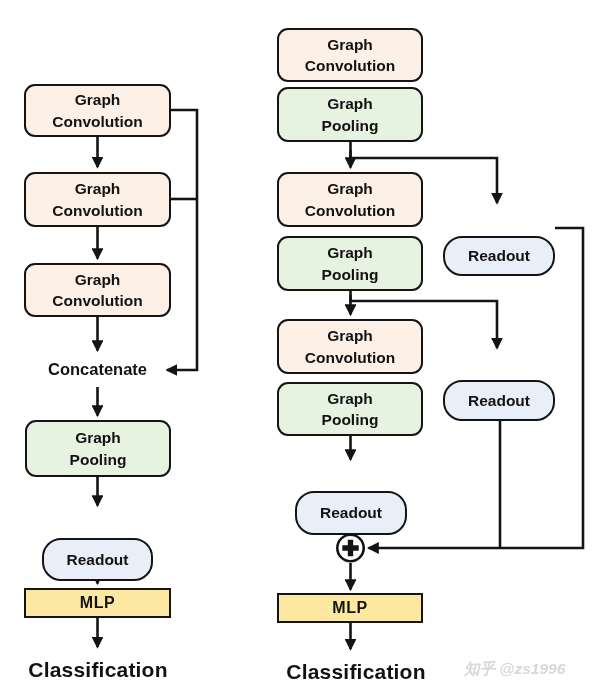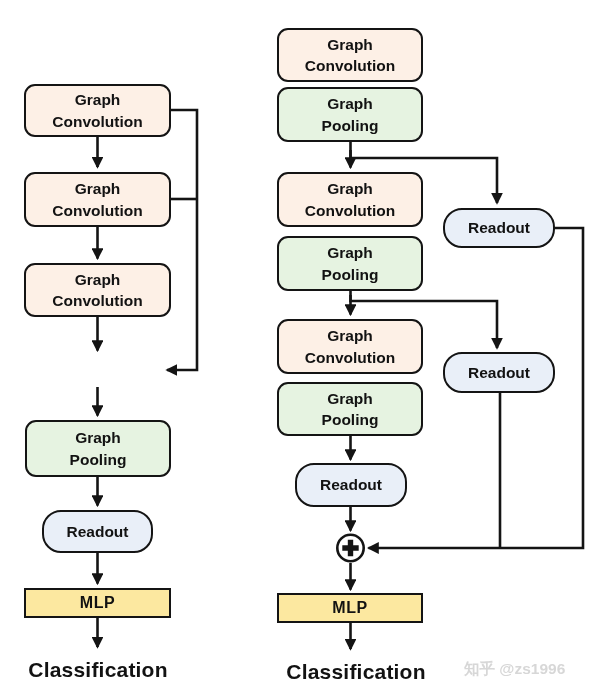--- a/index.html
+++ b/index.html
@@ -10,32 +10,32 @@
   .wires { position:absolute; left:0; top:0; width:600px; height:694px; }
   .node {
     position:absolute; box-sizing:border-box;
     border:2.3px solid #141414;
     display:flex; align-items:center; justify-content:center;
     text-align:center; font-weight:700; color:#121212;
     white-space:pre-line;
   }
   .conv    { background:#fdf0e6; border-radius:11px; font-size:15.5px; line-height:1.38; }
   .pool    { background:#e6f3e1; border-radius:11px; font-size:15.5px; line-height:1.38; }
-  .readout { background:#e9eff8; border-radius:19px;  font-size:15.5px; }
+  .readout { background:#e9eff8; border-radius:19px;  font-size:15.5px;margin-top:28px; }
   .mlp     { background:#fce8a0; border-radius:0;  font-size:16px; letter-spacing:0.5px; }
   .flabel {
     position:absolute; font-weight:700; color:#121212; text-align:center;
     white-space:nowrap;
   }
   .concat { font-size:16.5px; }
   .classif { font-size:21px; letter-spacing:0.2px; }
   .watermark {
     position:absolute; left:464px; top:659px; width:130px;
     font-size:15.5px; font-weight:700; color:#d7d7d7;
-    text-shadow:0.5px 0.5px 0 #ffffff; text-align:left; white-space:nowrap;
+    text-shadow:0.5px 0.5px 0 #ffffff; text-align:left; white-space:nowrap;font-style:italic;
   }
 </style>
 </head>
 <body>
 
 <div class="canvas">
 
   <svg class="wires" viewBox="0 0 600 694" xmlns="http://www.w3.org/2000/svg">
     <defs>
       <marker id="ah" markerWidth="4.6" markerHeight="4.6" refX="8.6" refY="5" orient="auto" viewBox="0 0 10 10">
@@ -70,20 +70,21 @@
       <path d="M350.5,539.8 V556.2 M342.3,548 H358.7" stroke="#141414" stroke-width="5.4" fill="none"></path>
     </g>
   </svg>
 
   <div class="node conv" style="left:24px; top:84px; width:147px; height:53px;">Graph
 Convolution</div>
   <div class="node conv" style="left:24px; top:172px; width:147px; height:55px;">Graph
 Convolution</div>
   <div class="node conv" style="left:24px; top:263px; width:147px; height:54px;">Graph
 Convolution</div>
+  <div class="flabel concat" style="left:20px; top:360px; width:155px;">Concatenate</div>
   <div class="node pool" style="left:25px; top:420px; width:146px; height:57px;">Graph
 Pooling</div>
   <div class="node readout" style="left:42px; top:510px; width:111px; height:43px;">Readout</div>
   <div class="node mlp" style="left:24px; top:588px; width:147px; height:30px;">MLP</div>
   <div class="flabel classif" style="left:18px; top:658px; width:160px;">Classification</div>
 
   <div class="node conv" style="left:277px; top:28px; width:146px; height:54px;">Graph
 Convolution</div>
   <div class="node pool" style="left:277px; top:87px; width:146px; height:55px;">Graph
 Pooling</div>

